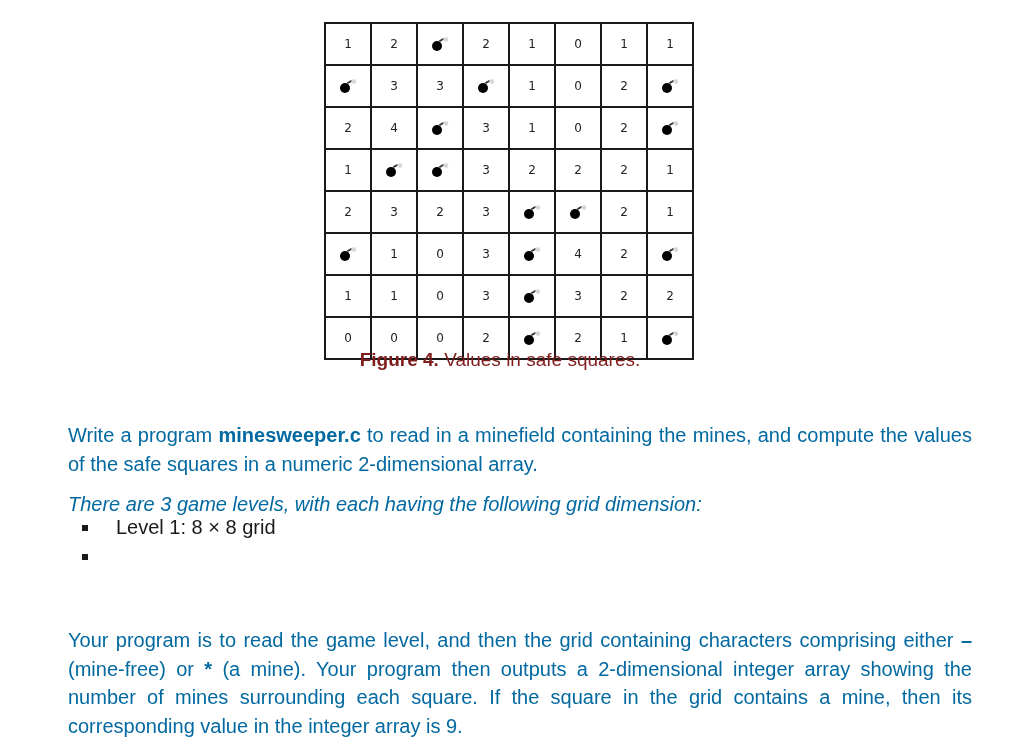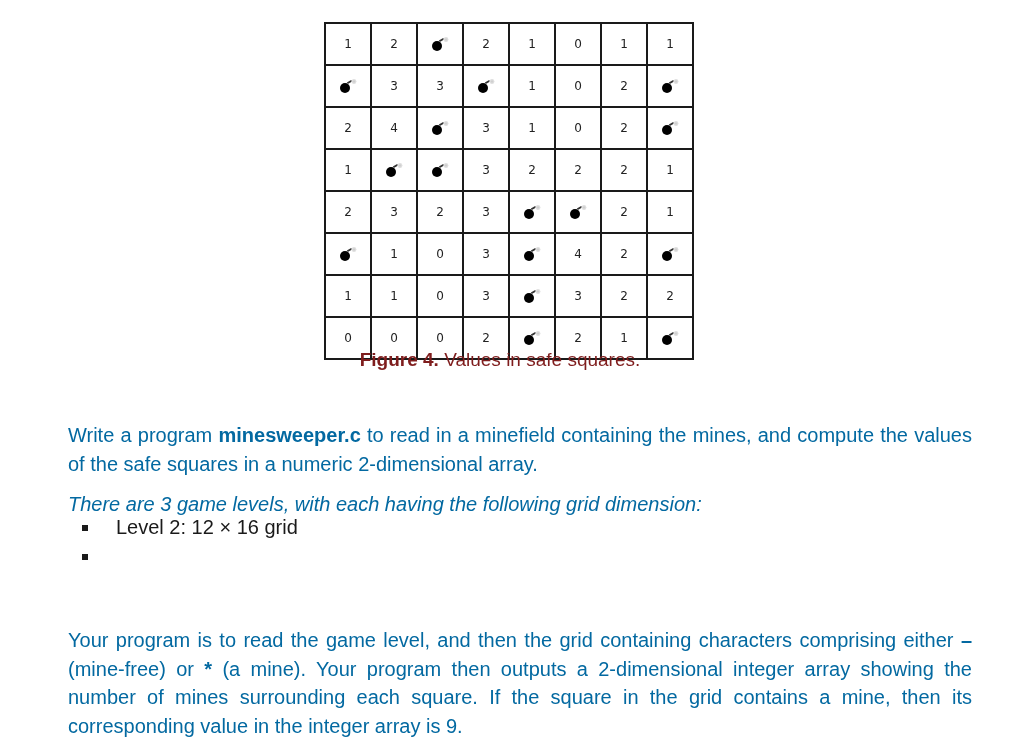--- a/index.html
+++ b/index.html
@@ -213,19 +213,20 @@
   <b>Figure 4.</b><span> Values in safe squares.</span>
 </div>
 
 <p class="para p1">
   <span>Write a program </span><span class="bold">minesweeper.c</span><span> to read in a minefield containing the mines, and compute the values of the safe squares in a numeric 2-dimensional array.</span>
 </p>
 
 <p class="para p2">There are 3 game levels, with each having the following grid dimension:</p>
 
 <ul class="bullets">
-  <li><span class="sq"></span><span>Level 2: 12 × 16 grid</span></li>
+  <li><span class="sq"></span><span>Level 1: 8 × 8 grid</span></li>
+  <li><span class="sq"></span></li>
   <li><span class="sq"></span></li>
 </ul>
 
 <p class="para p3">
   <span>Your program is to read the game level, and then the grid containing characters comprising either </span><span class="bold">–</span><span> (mine-free) or </span><span class="bold">*</span><span> (a mine). Your program then outputs a 2-dimensional integer array showing the number of mines surrounding each square. If the square in the grid contains a mine, then its corresponding value in the integer array is 9.</span>
 </p>
 
 </body></html>

